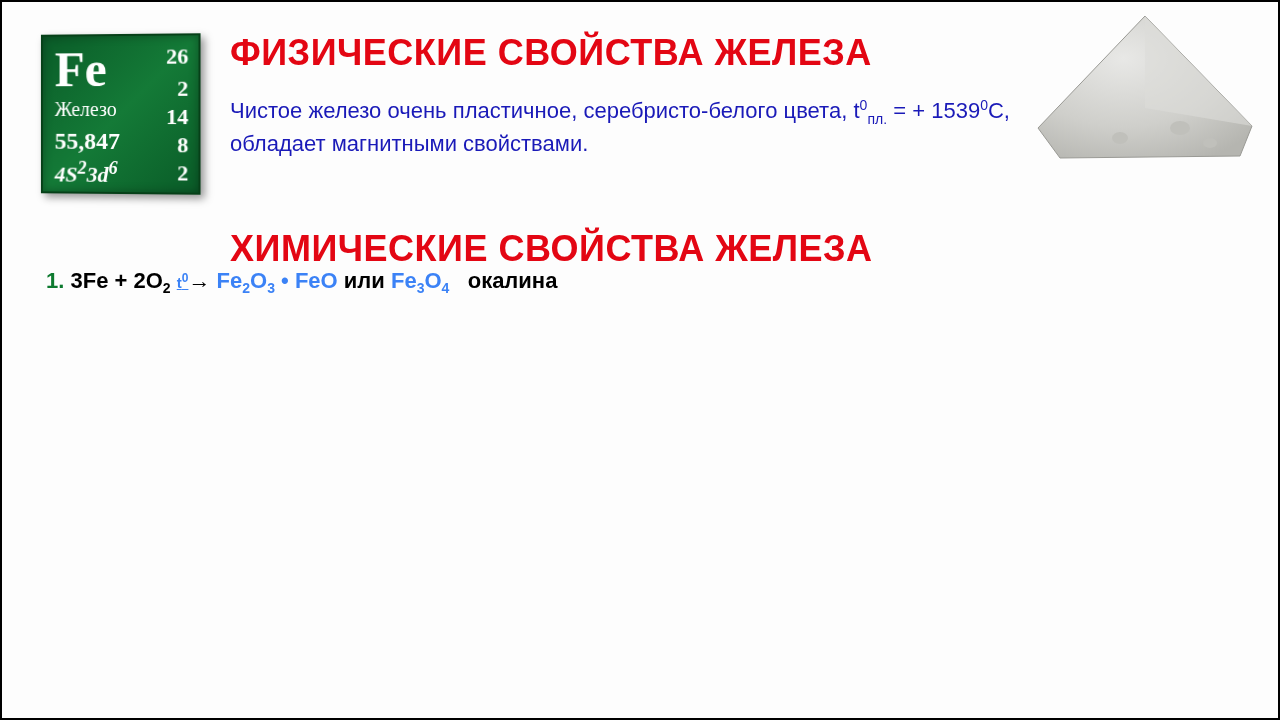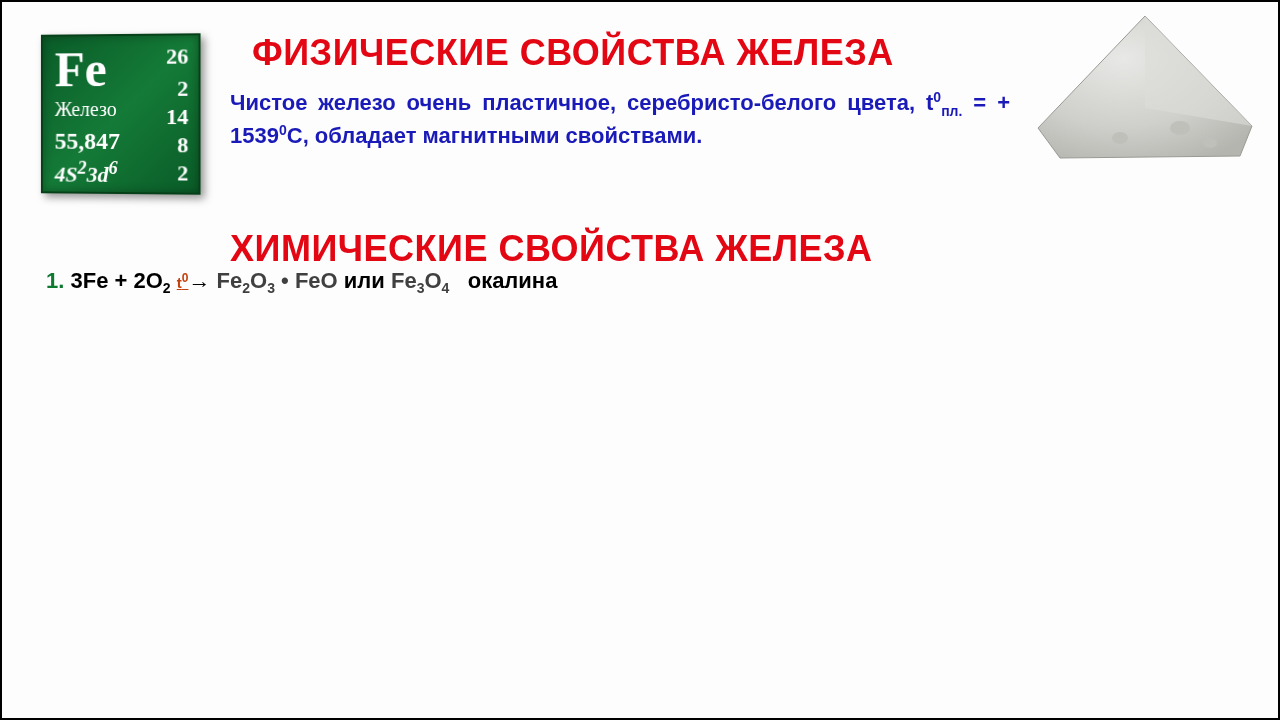--- a/index.html
+++ b/index.html
@@ -28,31 +28,31 @@
     transform: perspective(600px) rotateY(-4deg);
   }
   .tile .sym { position: absolute; left: 12px; top: 4px; font-size: 50px; font-weight: bold; }
   .tile .name { position: absolute; left: 12px; top: 62px; font-size: 20px; }
   .tile .mass { position: absolute; left: 12px; top: 92px; font-size: 24px; font-weight: bold; }
   .tile .conf { position: absolute; left: 12px; top: 122px; font-size: 22px; font-weight: bold; font-style: italic; }
   .tile .rn { position: absolute; right: 10px; font-size: 22px; font-weight: bold; }
   .tile .r1{top:8px;} .tile .r2{top:40px;} .tile .r3{top:68px;} .tile .r4{top:96px;} .tile .r5{top:124px;}
 
   .title { color: #e30613; font-weight: bold; font-size: 36px; font-family: Arial, sans-serif; letter-spacing: .5px; }
-  #t1 { position: absolute; left: 228px; top: 30px; margin-left: 22px; }
+  #t1 { position: absolute; left: 228px; top: 30px; }
   #t2 { position: absolute; left: 228px; top: 226px; }
 
-  .desc { position: absolute; left: 228px; top: 86px; width: 780px; color: #1a1ab8; font-weight: bold; font-size: 22px; line-height: 1.35; text-align: justify; }
+  .desc { position: absolute; left: 228px; top: 94px; width: 780px; color: #1a1ab8; font-weight: normal; font-size: 22px; line-height: 1.35; text-align: justify; }
   .desc sub { font-size: 14px; }
   .desc sup { font-size: 14px; }
 
   .eqs { position: absolute; left: 44px; top: 266px; font-size: 22px; font-weight: bold; font-family: Arial, sans-serif; color: #000; }
   .eqs .num { color: #0d7a2f; }
-  .eqs .grn { color: #404040; }
-  .eqs .red { color: #c2410c; font-weight: bold; font-size: 15px; }
+  .eqs .grn { color: #3b82f6; }
+  .eqs .red { color: #3b82f6; font-weight: bold; font-size: 15px; }
   .eqs .arrow { color: #000; }
   .eqs .ital { }
   .eqs sub { font-size: 14px; vertical-align: sub; }
   .eqs sup { font-size: 12px; vertical-align: super; }
   .eqs .row { margin-bottom: 2px; white-space: nowrap; }
   .eqs .lbl2 { display:inline-block; margin-left: 230px; }
 
   .rock {
     position: absolute;
     right: 18px;

